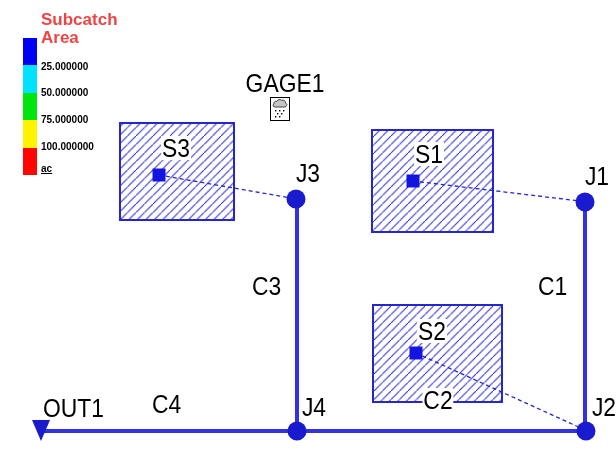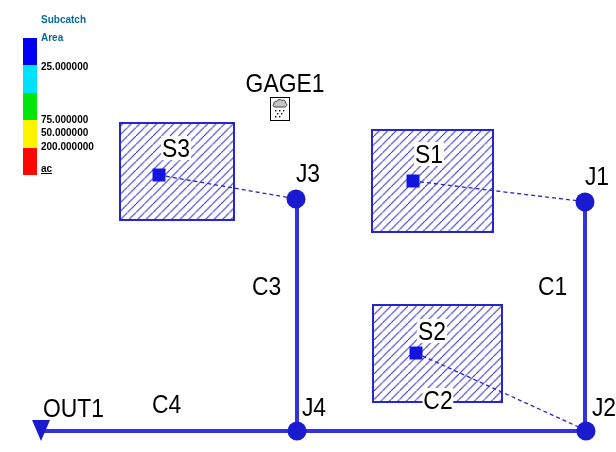--- a/index.html
+++ b/index.html
@@ -11,22 +11,22 @@
   
   .lbl{
     position:absolute;font-size:26px;line-height:24px;color:#000;
     background:#fff;white-space:nowrap;padding:0 1px;
     transform:scaleX(0.88);transform-origin:0 0;
   }
   .lbl.ctr{transform:scaleX(0.88) translateX(-50%);}
   
   .legend{position:absolute;left:0;top:0;width:130px;height:190px;}
   .legend-title{
-    position:absolute;left:41px;top:11px;font-size:10px;font-weight:bold;
-    line-height:18px;color:#0369a1;
+    position:absolute;left:41px;top:11px;font-size:17px;font-weight:bold;
+    line-height:18px;color:#ef4444;
   }
   .legend-bar{
     position:absolute;left:23px;top:38px;width:14px;height:137px;
     display:flex;flex-direction:column;
   }
   .legend-bar .seg{flex:1 1 20%;}
   .legend-val{
     position:absolute;left:41px;font-size:10px;font-weight:bold;color:#000;
     line-height:14px;white-space:nowrap;
   }
@@ -106,19 +106,19 @@
       <div>Area</div>
     </div>
     <div class="legend-bar">
       <div class="seg" style="background-color: rgb(0, 0, 242);"></div>
       <div class="seg" style="background-color: rgb(0, 226, 255);"></div>
       <div class="seg" style="background-color: rgb(0, 230, 12);"></div>
       <div class="seg" style="background-color: rgb(255, 244, 0);"></div>
       <div class="seg" style="background-color: rgb(255, 6, 0);"></div>
     </div>
     <div class="legend-val" style="top:60px;">25.000000</div>
-    <div class="legend-val" style="top:86px;margin-top:40px;">50.000000</div>
+    <div class="legend-val" style="top:86px;">50.000000</div>
     <div class="legend-val" style="top:113px;text-align:center;">75.000000</div>
-    <div class="legend-val" style="top:140px;">200.000000</div>
+    <div class="legend-val" style="top:140px;">100.000000</div>
     <div class="legend-val" style="top:162px;text-decoration:underline;">ac</div>
   </div>
 
 </div>
 
 </body></html>

